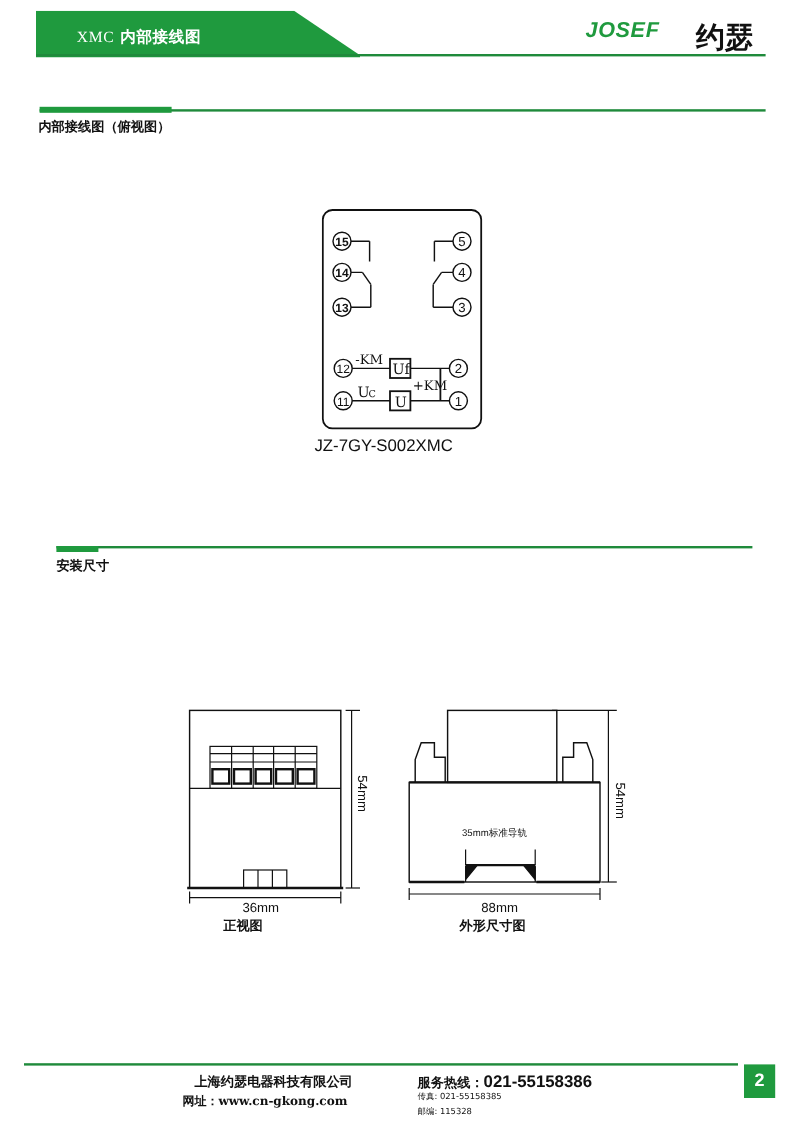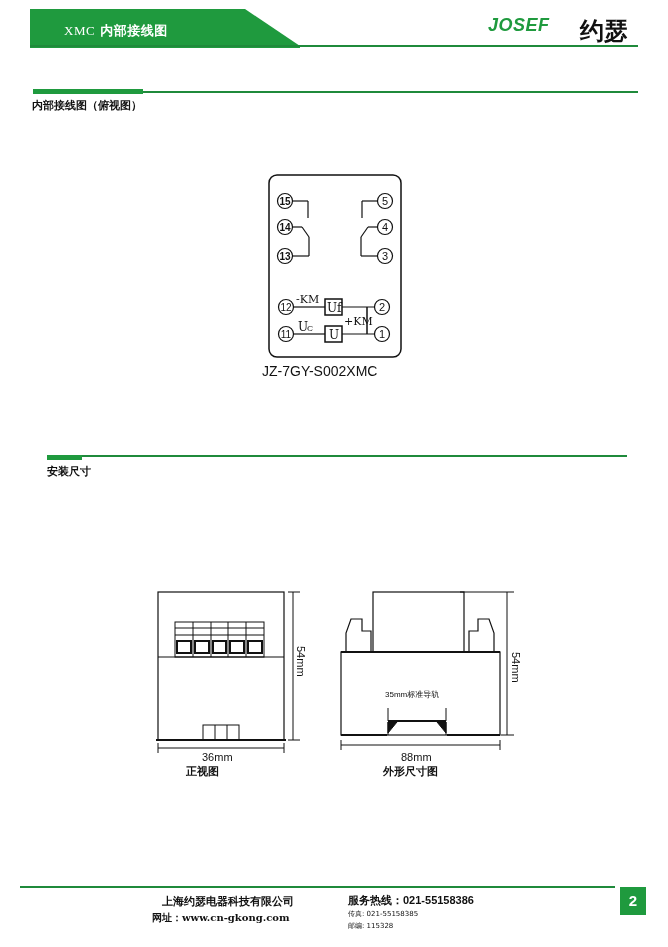--- a/index.html
+++ b/index.html
@@ -29,21 +29,21 @@
   .side-view { position:absolute; left:330px; top:585px; }
   .dim-label { position:absolute; font-family:"Liberation Sans", sans-serif; font-size:11px; color:#111; }
   .dim-label.v { transform:rotate(90deg); transform-origin:left top; }
   .fig-caption { position:absolute; font-size:11px; font-weight:bold; color:#111; }
 
   
   .ftr-line { position:absolute; left:20px; top:886px; width:595px; height:2px; background:#1f8a3b; }
   .ftr-company { position:absolute; left:152px; top:894px; font-size:11px; font-weight:bold; color:#111;margin-left:10px; }
   .ftr-web { position:absolute; left:152px; top:911px; font-family:"DejaVu Serif", serif; font-size:10px; font-weight:bold; color:#111; }
   .ftr-hotline { position:absolute; left:348px; top:893px; font-size:11px; font-weight:bold; color:#111; }
-  .ftr-hotline .num { font-family:"Liberation Sans", sans-serif; font-size:11px; font-weight:bold; }
+  .ftr-hotline .num { font-family:"Liberation Sans", sans-serif; font-size:14px; font-weight:bold; }
   .ftr-fax { position:absolute; left:348px; top:909px; font-size:7px; color:#111; }
   .ftr-zip { position:absolute; left:348px; top:921px; font-size:7px; color:#111; }
   .page-num { position:absolute; left:620px; top:887px; width:26px; height:28px; background:#1f9a3e; color:#fff; font-family:"Liberation Sans", sans-serif; font-size:15px; font-weight:bold; text-align:center; line-height:28px; }
 </style>
 </head>
 <body>
 
 <div class="hdr-banner">
   <svg width="270" height="39">
     <polygon points="0,0 215,0 270,37 270,39 0,39" fill="#1f9a3e"></polygon>

